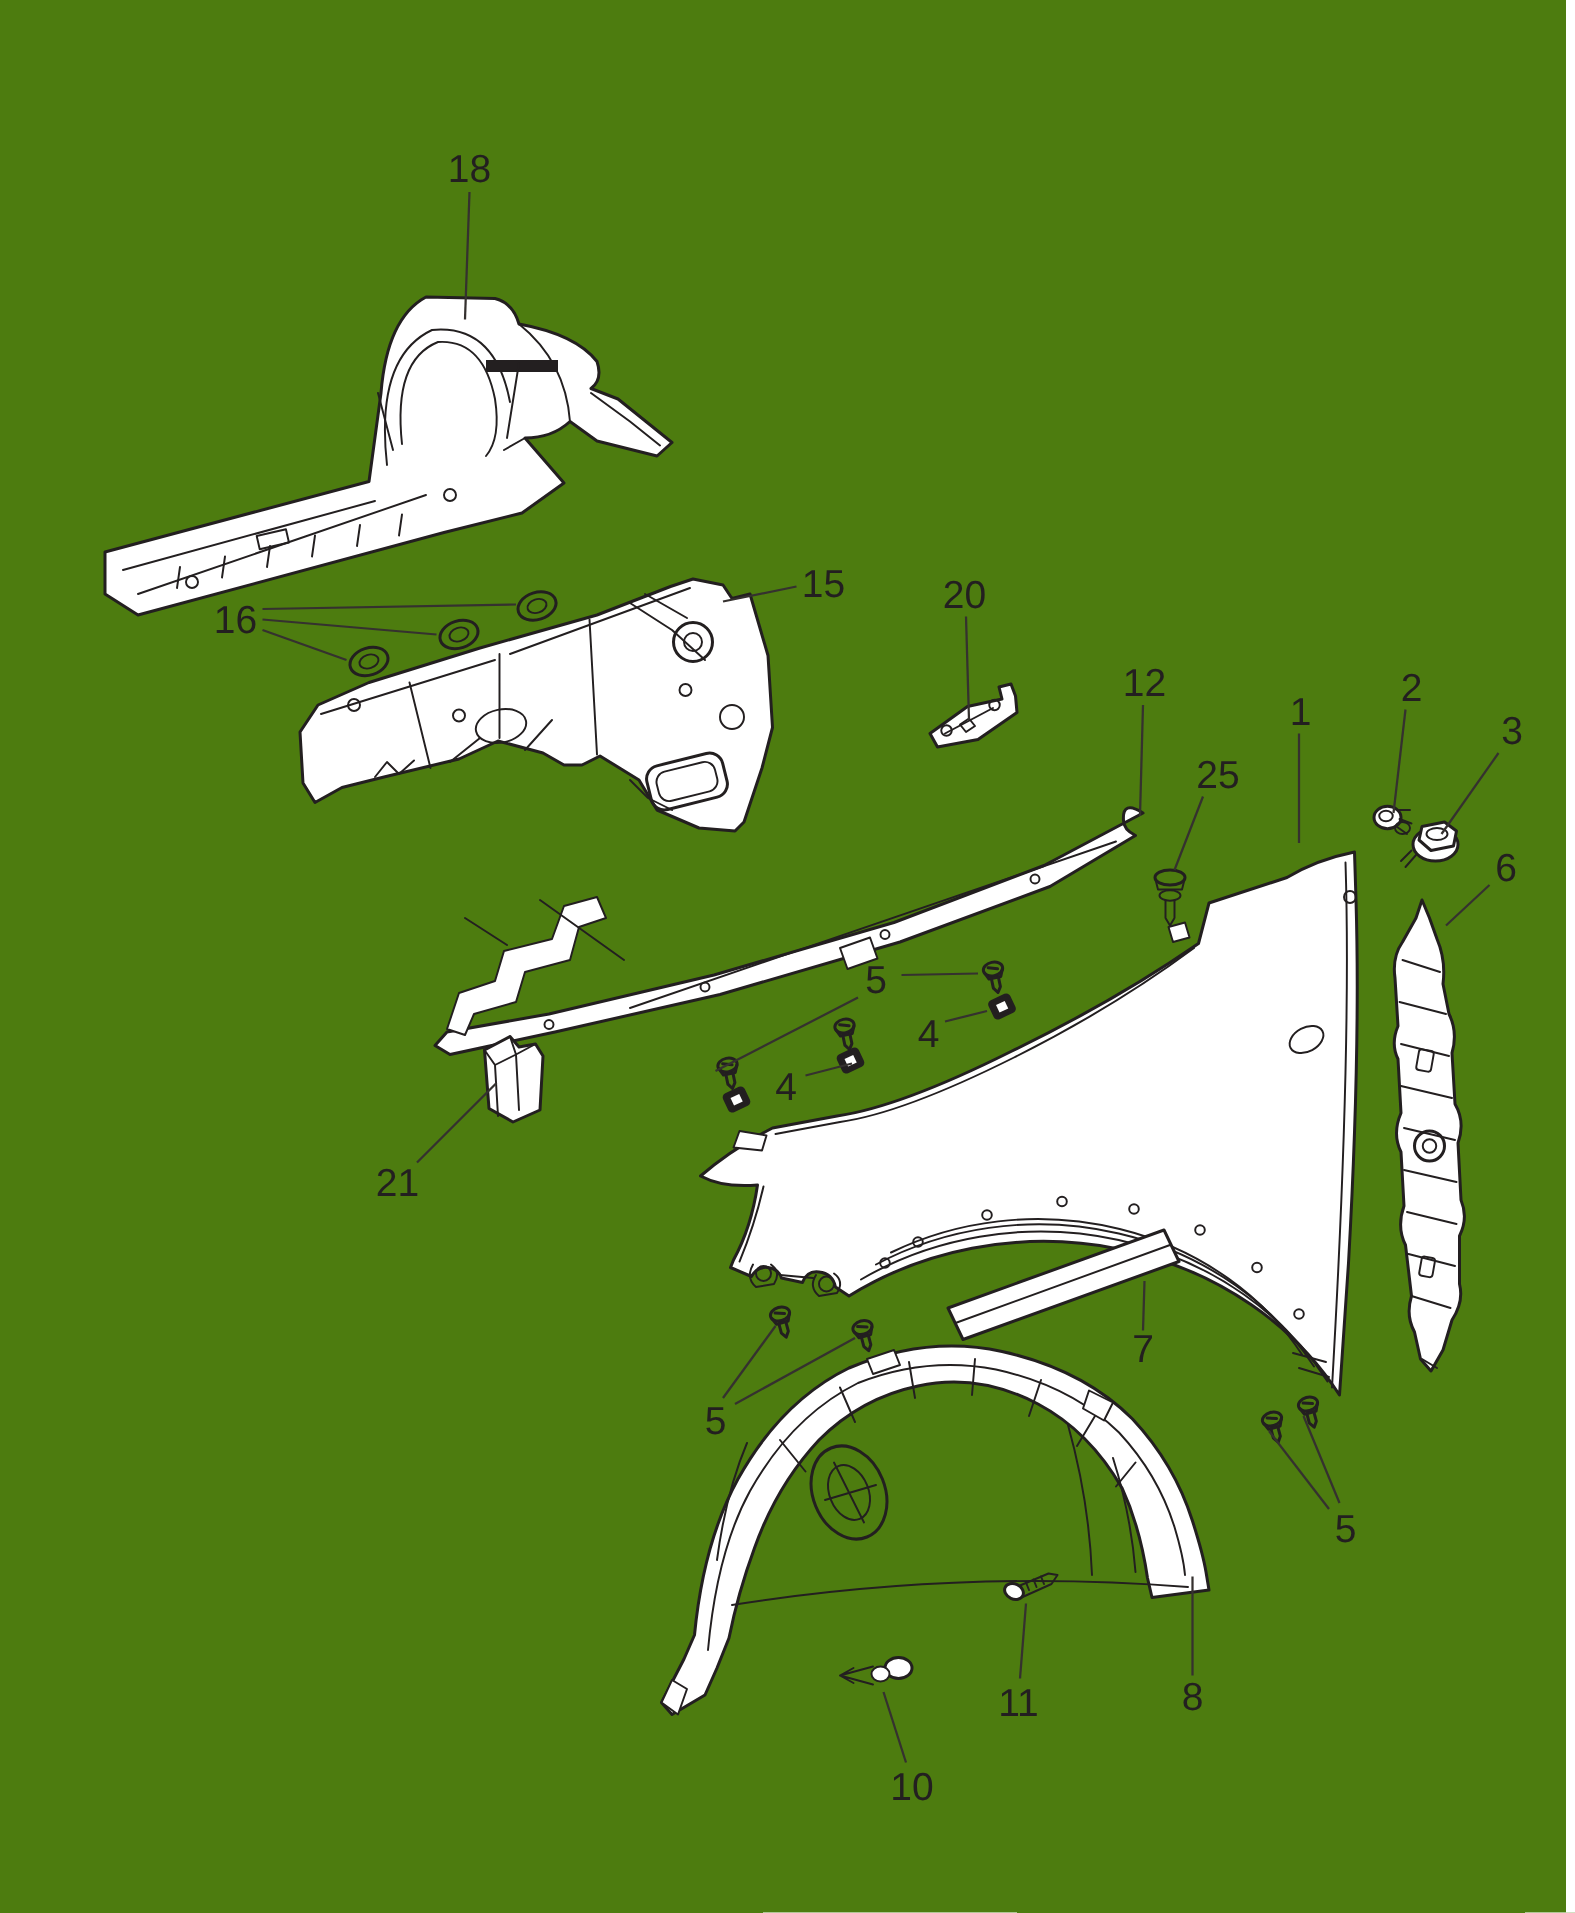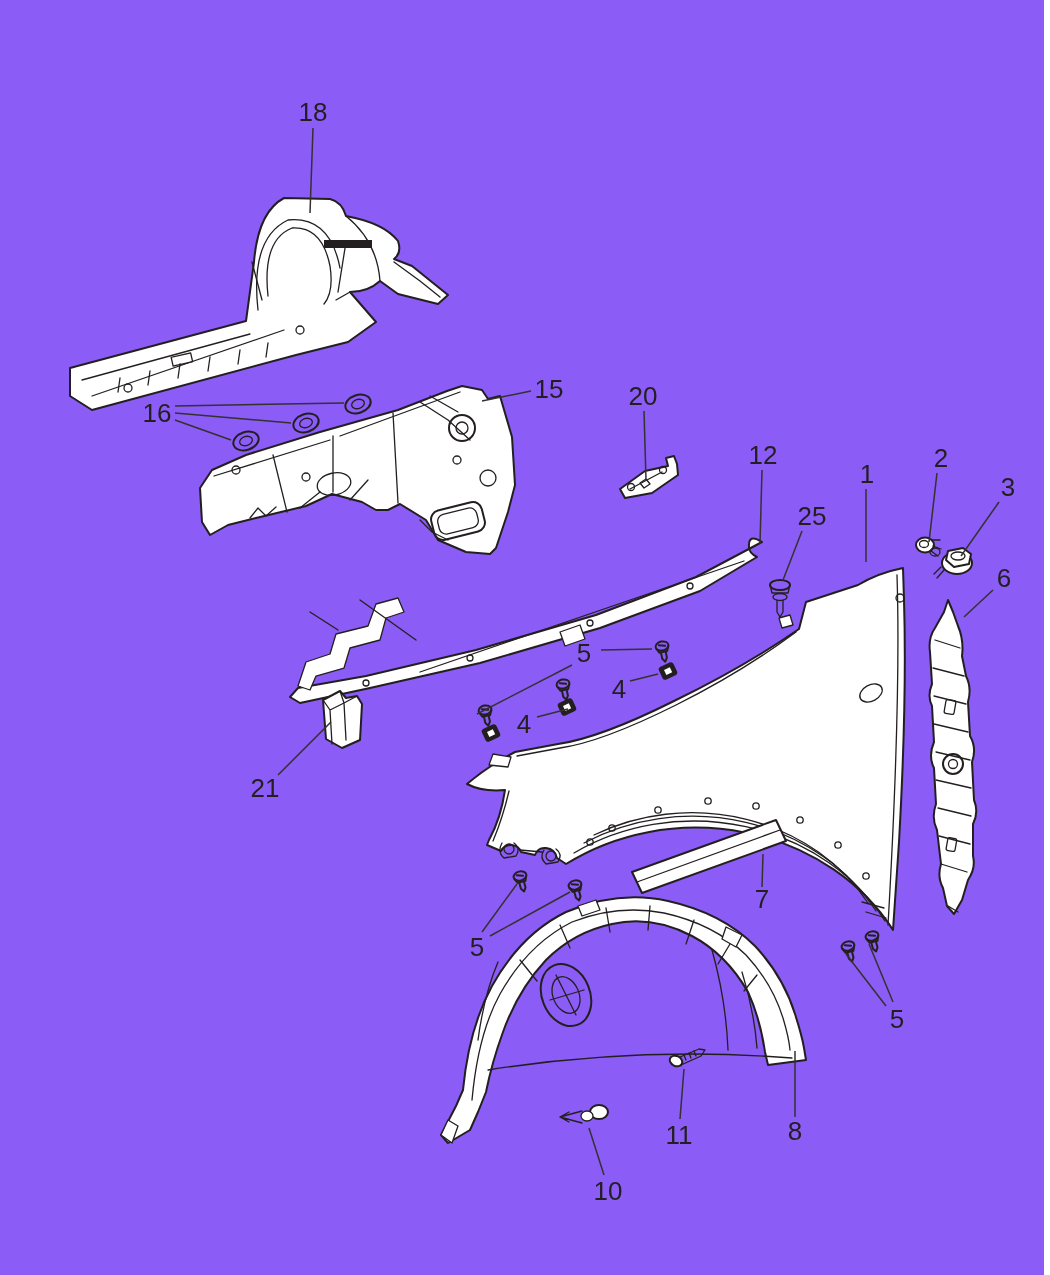--- a/index.html
+++ b/index.html
@@ -1,16 +1,16 @@
 <!DOCTYPE html>
 <html><head>
 <meta charset="utf-8">
 <style>
   html,body{margin:0;padding:0;background:#ffffff;}
-  .stage{position:relative;width:1044px;height:1275px;background:#8b5cf6;overflow:hidden;}
+  .stage{position:relative;width:1044px;height:1275px;background:#4d7c0f;overflow:hidden;}
   .stage svg{position:absolute;left:0;top:0;}
   .art *{stroke:#231f20;fill:none;stroke-width:2;stroke-linejoin:round;stroke-linecap:round;}
   .art .fw{fill:#ffffff;}
   .art .fd{fill:#231f20;stroke:none;}
   .art .thin{stroke-width:1.3;}
   .leaders line{stroke:#35312f;stroke-width:1.5;stroke-linecap:butt;}
   .labels text{font-family:"Liberation Sans",sans-serif;font-size:26px;fill:#231f20;stroke:none;text-anchor:middle;}
 </style>
 </head>
 <body>

